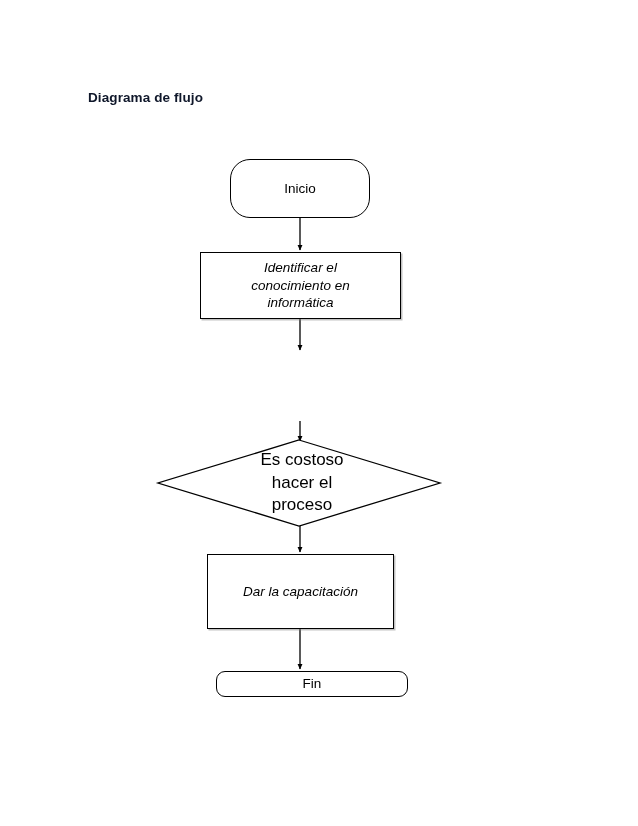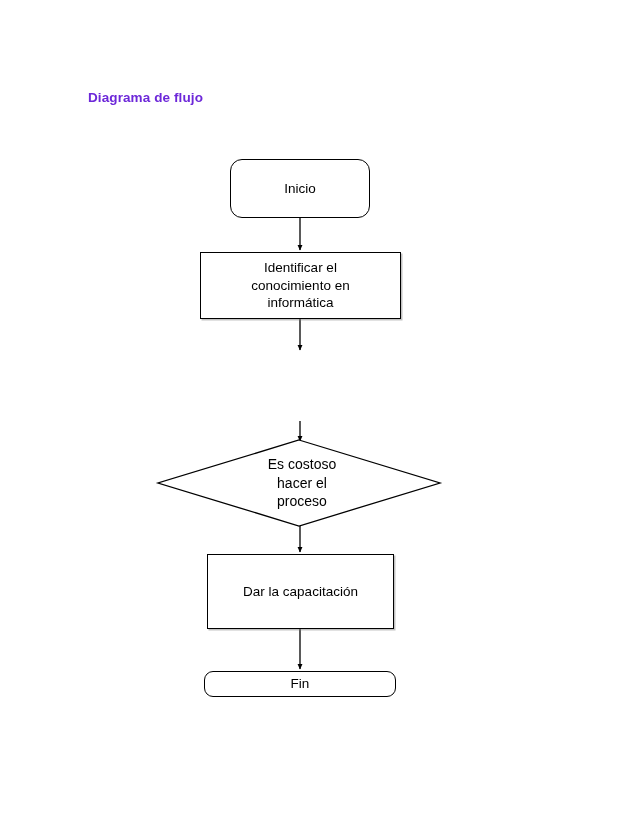--- a/index.html
+++ b/index.html
@@ -22,21 +22,21 @@
     background: #ffffff;
   }
 
   #doc-title {
     position: absolute;
     left: 88px;
     top: 90px;
     font-size: 13.5px;
     font-weight: bold;
     letter-spacing: 0.1px;
-    color: #6d28d9;
+    color: #0f172a;
     white-space: nowrap;
   }
 
   
   #flow-canvas {
     position: absolute;
     left: 0;
     top: 0;
     width: 638px;
     height: 826px;
@@ -57,41 +57,43 @@
 
   .node .node-label {
     display: block;
     white-space: pre-line;
     padding: 0 6px;
   }
 
   
   .node.terminal-start {
     border: 1.4px solid #000000;
-    border-radius: 12px;
+    border-radius: 20px;
   }
   .node.terminal-end {
     border: 1.4px solid #000000;
     border-radius: 9px;
+    margin-left: 12px;
   }
 
   
   .node.process {
     border: 1.4px solid #000000;
     box-shadow: 1.5px 1.5px 0 rgba(120,120,120,0.45);
+    font-style: italic;
   }
 
   
   .decision-label {
     position: absolute;
     display: flex;
     align-items: center;
     justify-content: center;
     text-align: center;
-    font-size: 14px;
+    font-size: 17px;
     line-height: 1.34;
     color: #000000;
     white-space: pre-line;
   }
 
   .svg-layer {
     position: absolute;
     left: 0;
     top: 0;
     width: 638px;

